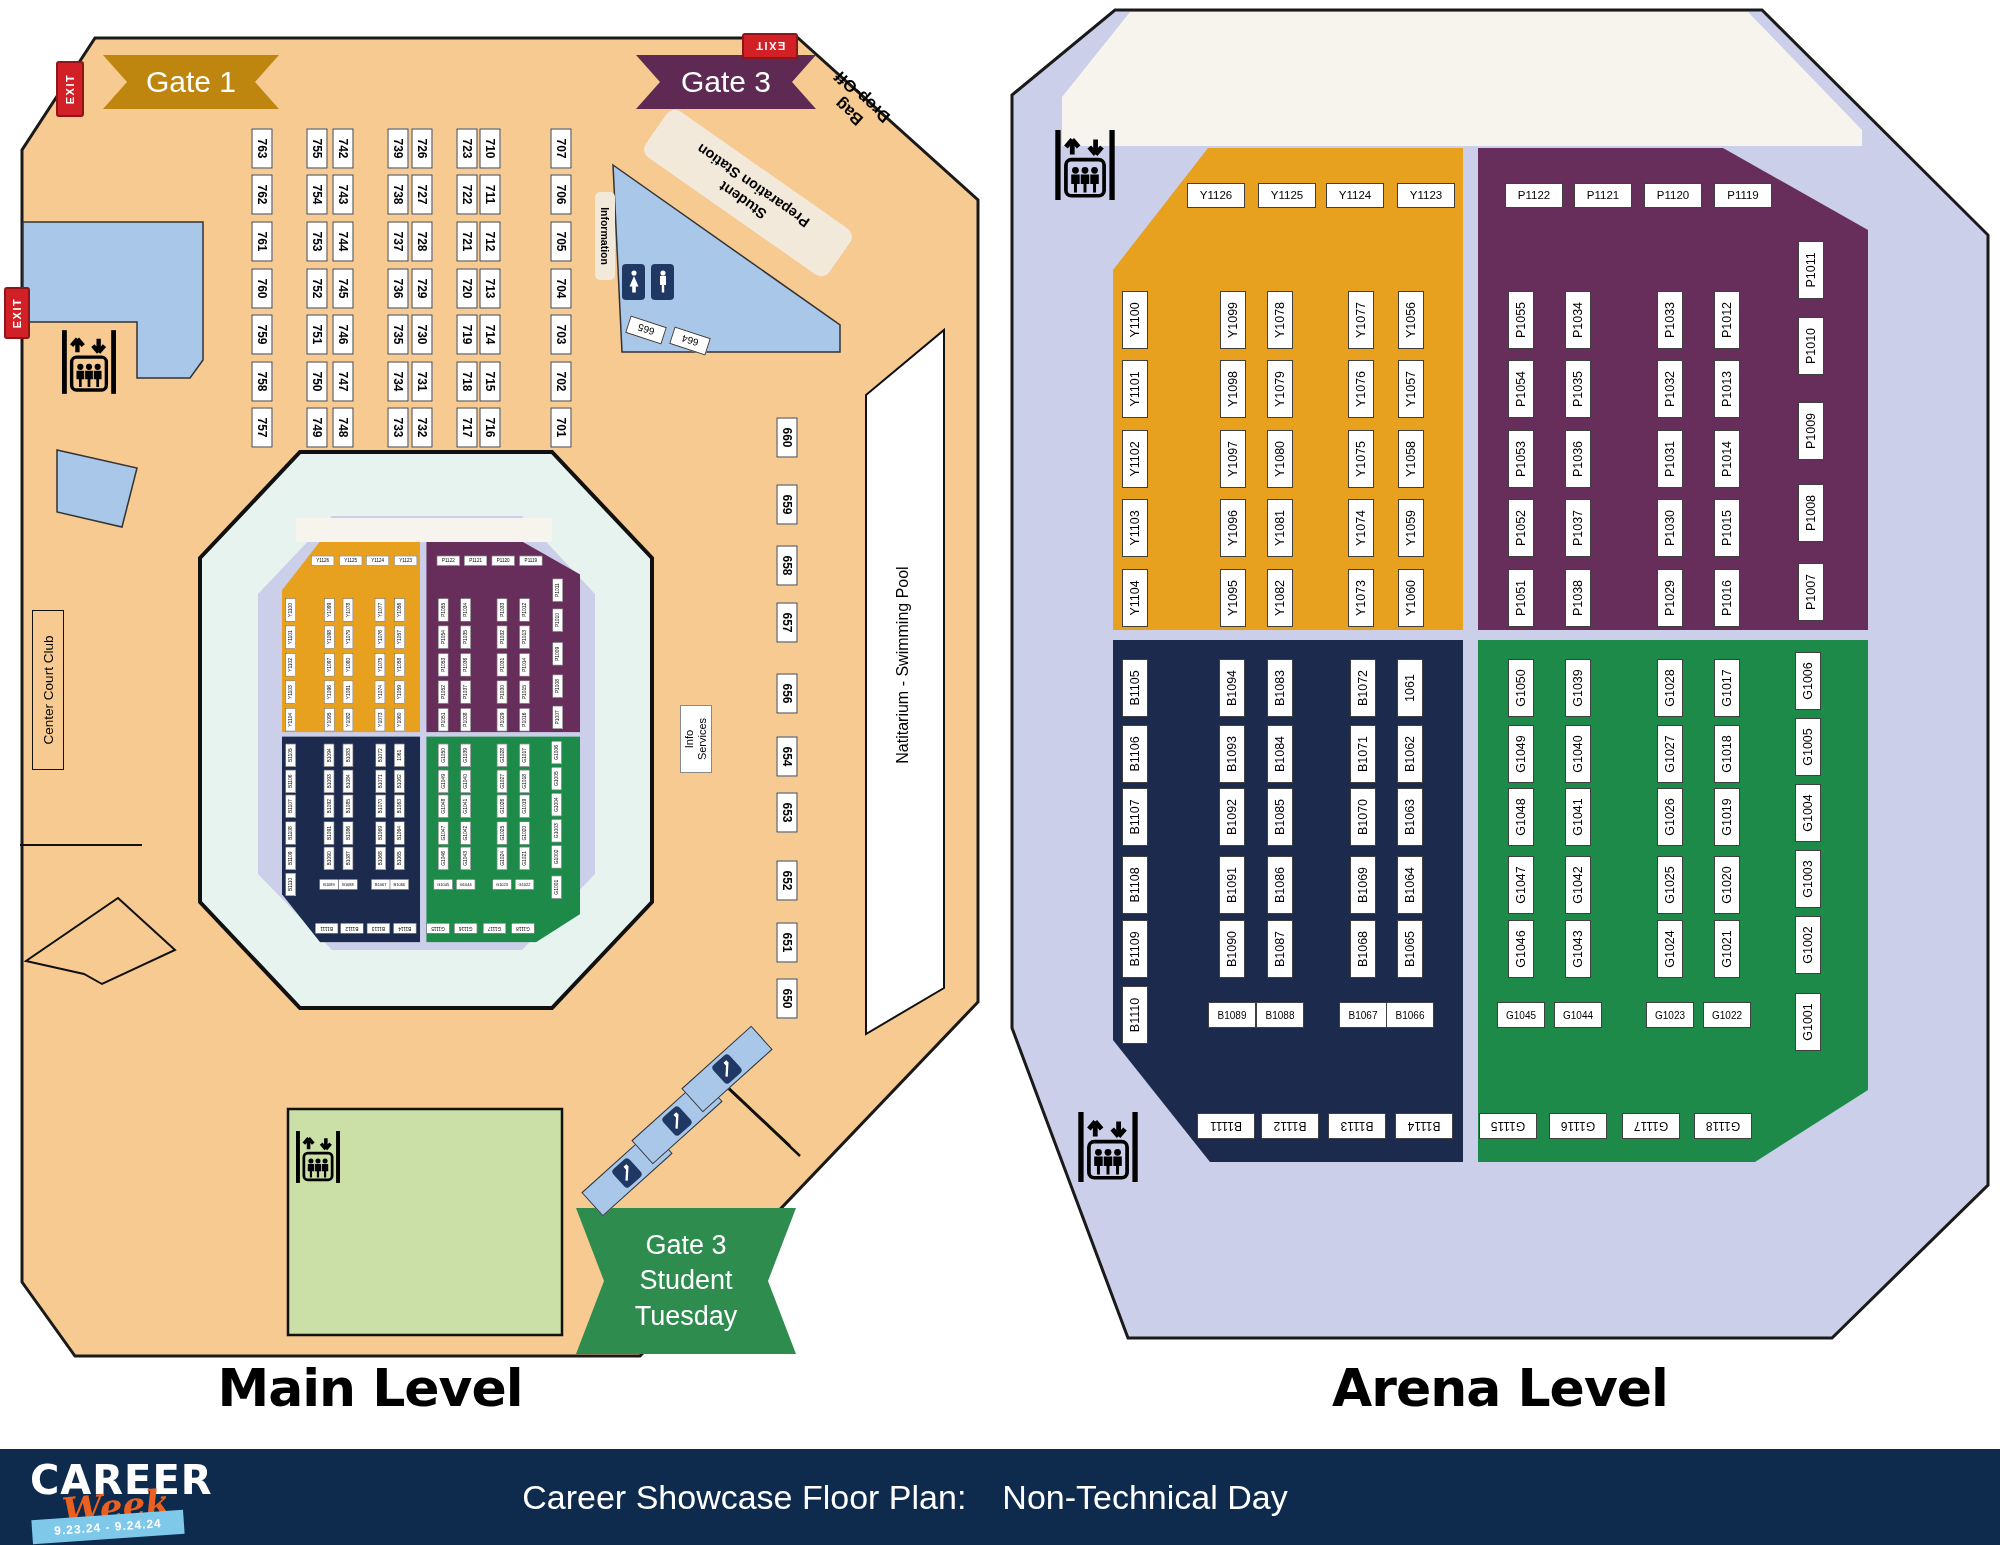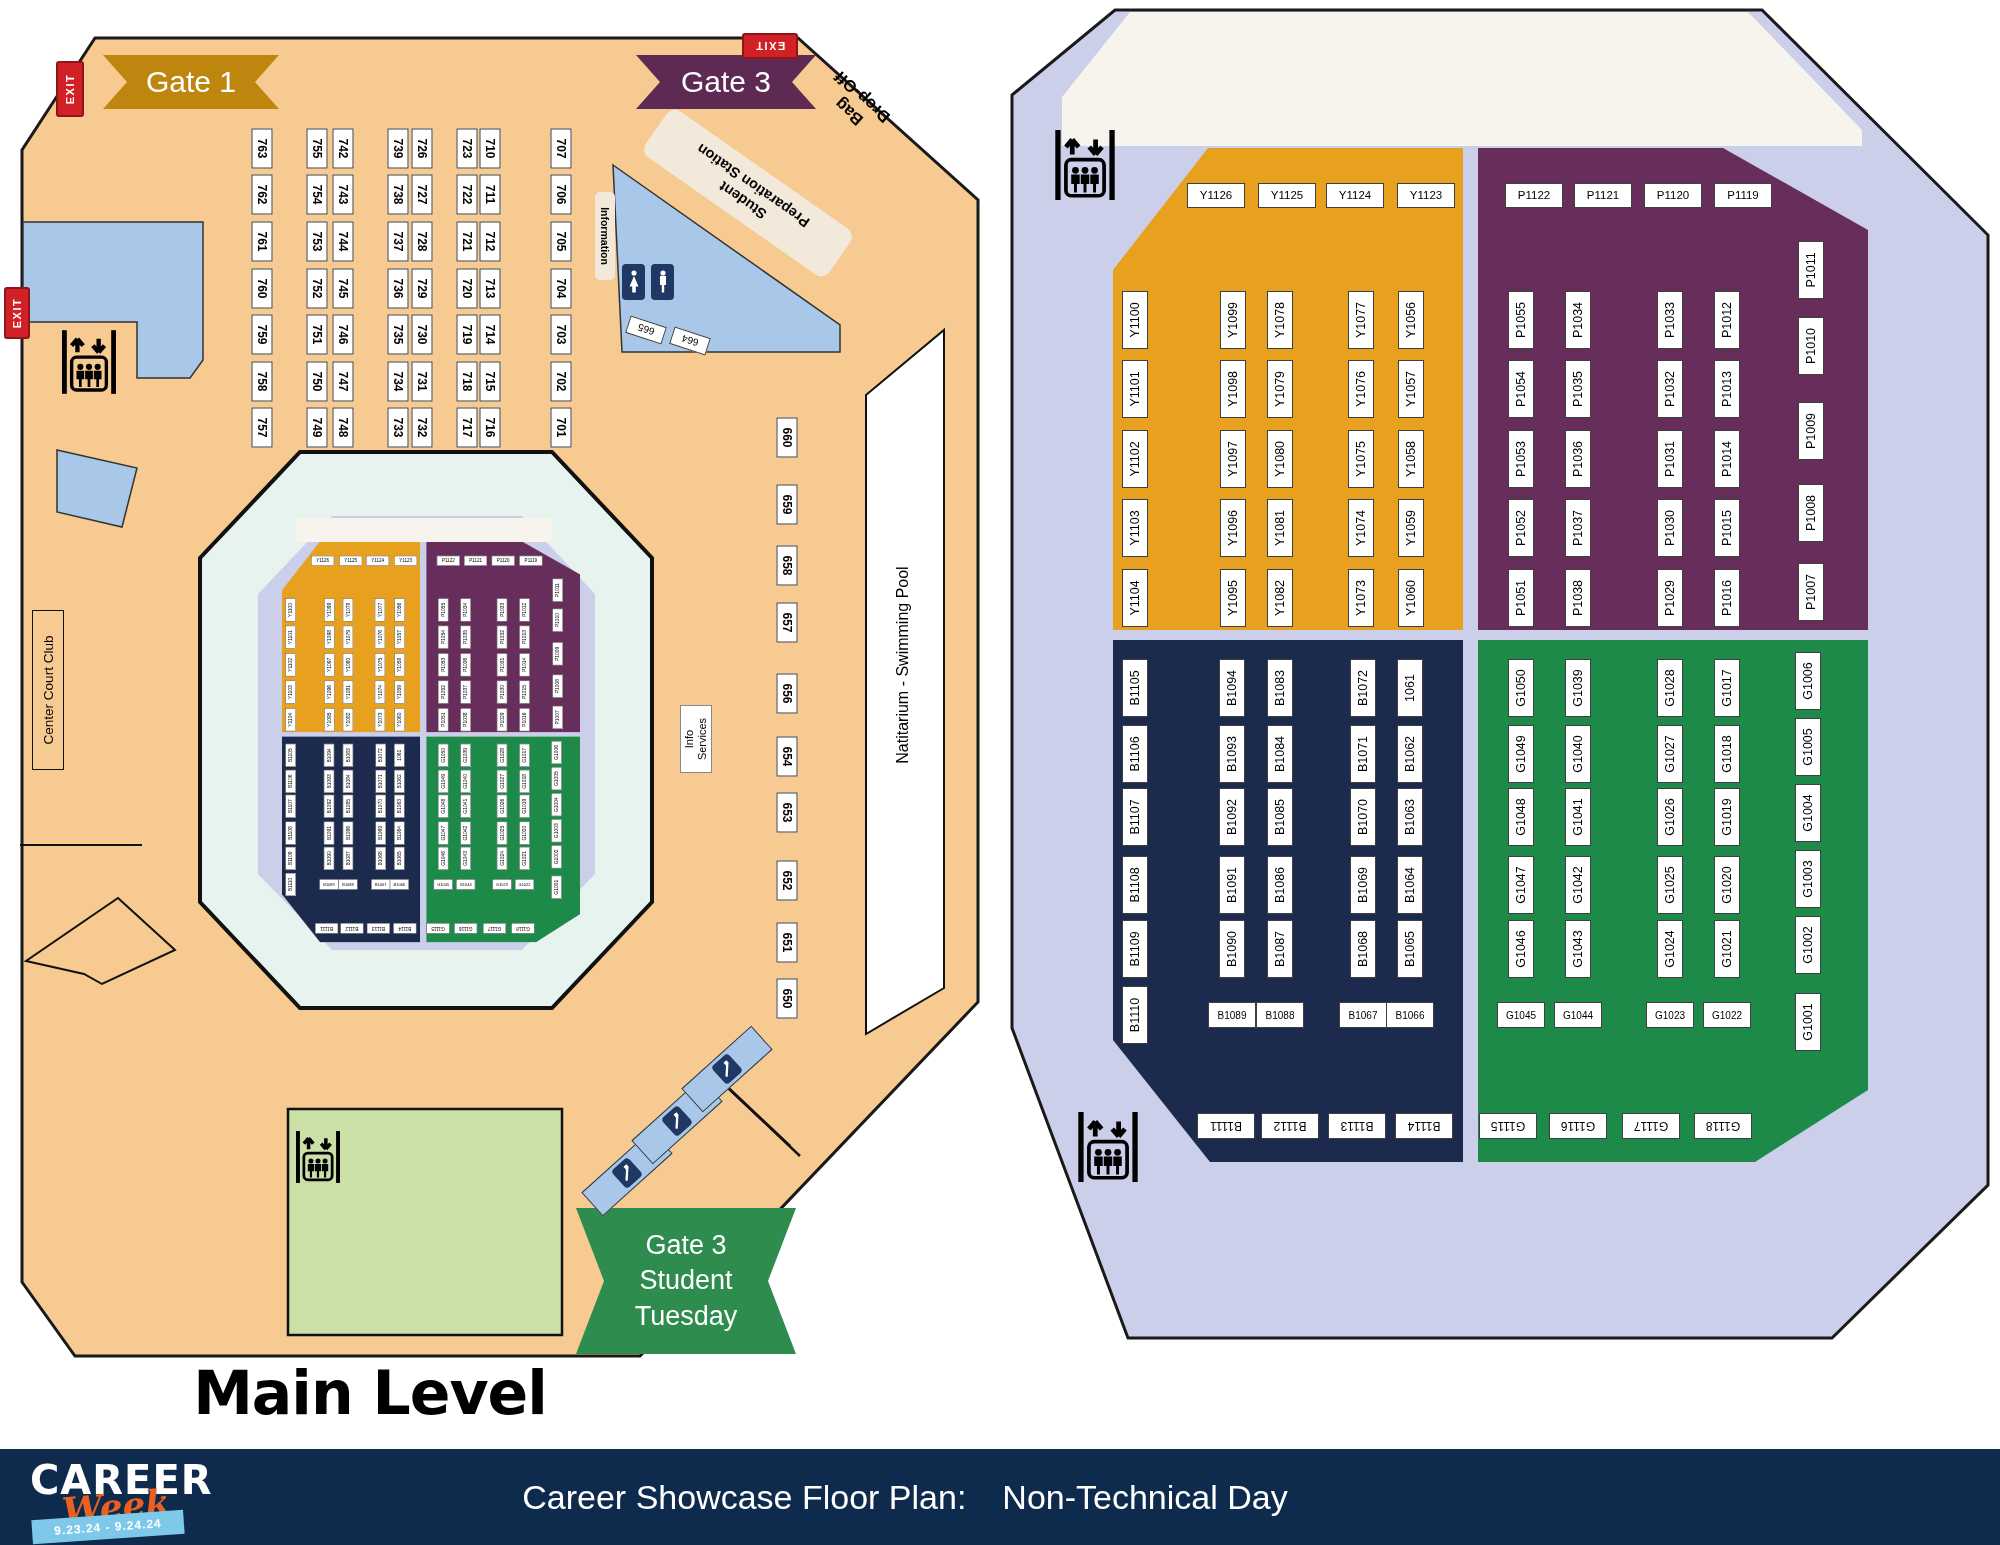--- a/index.html
+++ b/index.html
@@ -22,21 +22,21 @@
         z-index:6;clip-path:polygon(0 0,100% 0,calc(100% - 24px) 50%,100% 100%,0 100%,24px 50%);
         font-size:30px;}
   .gate.col{flex-direction:column;line-height:1.32;font-size:27px;
         clip-path:polygon(0 0,100% 0,calc(100% - 28px) 50%,100% 100%,0 100%,28px 50%);}
   .exit{position:absolute;background:#D22027;color:#fff;font-weight:bold;display:flex;align-items:center;
         justify-content:center;letter-spacing:1.5px;border:2px solid #8e1518;border-radius:3px;
         font-size:11px;z-index:7;box-sizing:border-box;}
   .lbl{position:absolute;color:#000;display:flex;align-items:center;justify-content:center;
        text-align:center;z-index:6;box-sizing:border-box;}
   .title{position:absolute;font-family:"DejaVu Sans","Liberation Sans",sans-serif;font-weight:800;
-         font-size:60px;color:#000;text-align:center;letter-spacing:-1px;z-index:6;}
+         font-size:52px;color:#000;text-align:center;letter-spacing:-1px;z-index:6;}
   .icon{position:absolute;z-index:6;}
   .navy-sq{background:#1F3864;border-radius:4px;display:flex;align-items:center;justify-content:center;}
   
   .footer{position:absolute;left:0;top:1449px;width:2000px;height:96px;background:#0E2A4D;z-index:8;}
   .fw-career{position:absolute;left:30px;top:8px;color:#fff;font-weight:800;font-size:40px;
              letter-spacing:1px;font-family:"DejaVu Sans","Liberation Sans",sans-serif;}
   .fw-week{position:absolute;left:62px;top:36px;color:#EA6020;font-family:"DejaVu Serif","Liberation Serif",serif;
            font-style:italic;font-weight:bold;font-size:36px;transform:rotate(-5deg);}
   .fw-dates{position:absolute;left:32px;top:66px;width:152px;height:24px;background:#7EC9EA;color:#fff;
             font-size:12px;font-weight:bold;letter-spacing:1px;display:flex;align-items:center;
@@ -394,20 +394,21 @@
     </div>
     <div class="navy-sq" style="width:23px;height:36px;">
       <svg width="18" height="30" viewBox="0 0 24 36">
           <circle cx="12" cy="6" r="3.4" fill="#fff"></circle>
       <path d="M8 10 h8 v12 h-2.4 v10 h-3.2 v-10 H8 Z" fill="#fff"></path>
         </svg>
     </div>
   </div>
 
   <div class="title" style="left:100px;top:1358px;width:540px;">Main Level</div>
+  <div class="title" style="left:1200px;top:1358px;width:600px;">Arena Level</div>
 
   <div class="footer">
     <div class="fw-career">CAREER</div>
     <div class="fw-week">Week</div>
     <div class="fw-dates">9.23.24 - 9.24.24</div>
     <div class="fcaption">
       <span>Career Showcase Floor Plan:</span>
       <span>Non-Technical Day</span>
     </div>
   </div>

